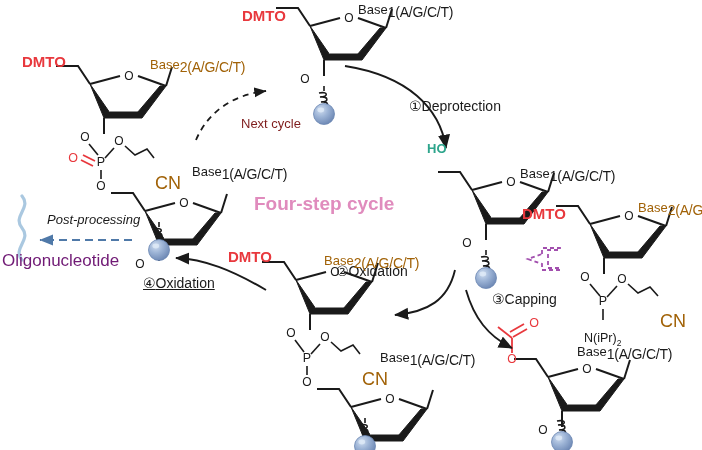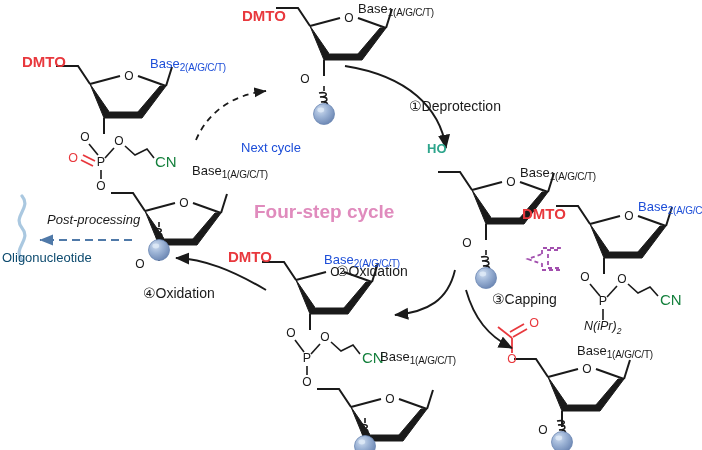--- a/index.html
+++ b/index.html
@@ -4,30 +4,30 @@
 <style>
   html,body{margin:0;padding:0;background:#ffffff;}
   body{width:702px;height:450px;position:relative;overflow:hidden;
        font-family:"Liberation Sans","DejaVu Sans",sans-serif;}
   #stage{position:absolute;left:0;top:0;width:702px;height:450px;}
   svg.layer{position:absolute;left:0;top:0;width:702px;height:450px;overflow:visible;}
   .lbl{position:absolute;white-space:nowrap;line-height:1;}
   .dmto{color:#e8383d;font-size:15px;font-weight:600;}
   .ho{color:#2ea58c;font-size:13px;font-weight:600;}
   .base1{color:#1a1a1a;font-size:13px;}
-  .base2{color:#1d4ed8;font-size:13px;}
-  .base1 sub,.base2 sub{font-size:10px;vertical-align:baseline;position:relative;top:3px;letter-spacing:-0.2px;}
-  .cn{color:#15803d;font-size:15px;}
+  .base2{color:#a16207;font-size:13px;}
+  .base1 sub,.base2 sub{font-size:14px;vertical-align:baseline;position:relative;top:3px;letter-spacing:-0.2px;}
+  .cn{color:#a16207;font-size:18px;margin-top:20px;}
   .nipr{color:#1a1a1a;font-size:12.5px;}
   .nipr sub{font-size:8.5px;}
   .step{color:#1a1a1a;font-size:14px;}
-  .cycle-title{color:#e08bbd;font-size:19px;font-weight:bold;margin-top:8px;}
-  .nextcycle{color:#1d4ed8;font-size:13px;margin-top:24px;}
+  .cycle-title{color:#e08bbd;font-size:19px;font-weight:bold;}
+  .nextcycle{color:#7f1d1d;font-size:13px;}
   .postproc{color:#1a1a1a;font-size:13px;}
-  .oligo{color:#0c4a6e;font-size:13px;line-height:1.15;}
+  .oligo{color:#701a75;font-size:17px;line-height:1.15;}
 </style>
 </head>
 <body>
 
 <div id="stage">
 
   <svg class="layer" viewBox="0 0 702 450">
     <defs>
       <marker id="arrowBlack" markerWidth="9" markerHeight="9" refX="7" refY="3.2" orient="auto">
         <path d="M0,0 L7.5,3.2 L0,6.4 z" fill="#1a1a1a"></path>
@@ -214,31 +214,31 @@
   <div class="lbl ho" style="left:427px;top:142px;">HO</div>
   <div class="lbl base1" style="left:520px;top:166px;">
     <span>Base</span><sub>1(A/G/C/T)</sub>
   </div>
 
   <div class="lbl dmto" style="left:522px;top:206px;">DMTO</div>
   <div class="lbl base2" style="left:638px;top:200px;">
     <span>Base</span><sub>2(A/G/C/T)</sub>
   </div>
   <div class="lbl cn" style="left:660px;top:292px;">CN</div>
-  <div class="lbl nipr" style="left:584px;top:320px;font-style:italic;">
+  <div class="lbl nipr" style="left:584px;top:332px;">
     <span>N(iPr)</span><sub>2</sub>
   </div>
 
   <div class="lbl step" style="left:336px;top:264px;">
     <span>②</span><span>Oxidation</span>
   </div>
   <div class="lbl step" style="left:444px;top:292px;margin-left:48px;">
     <span>③</span><span>Capping</span>
   </div>
-  <div class="lbl step" style="left:143px;top:286px;">
+  <div class="lbl step" style="left:143px;top:276px;text-decoration:underline;">
     <span>④</span><span>Oxidation</span>
   </div>
 
   <div class="lbl dmto" style="left:228px;top:249px;">DMTO</div>
   <div class="lbl base2" style="left:324px;top:253px;">
     <span>Base</span><sub>2(A/G/C/T)</sub>
   </div>
   <div class="lbl cn" style="left:362px;top:350px;">CN</div>
   <div class="lbl base1" style="left:380px;top:350px;">
     <span>Base</span><sub>1(A/G/C/T)</sub>

